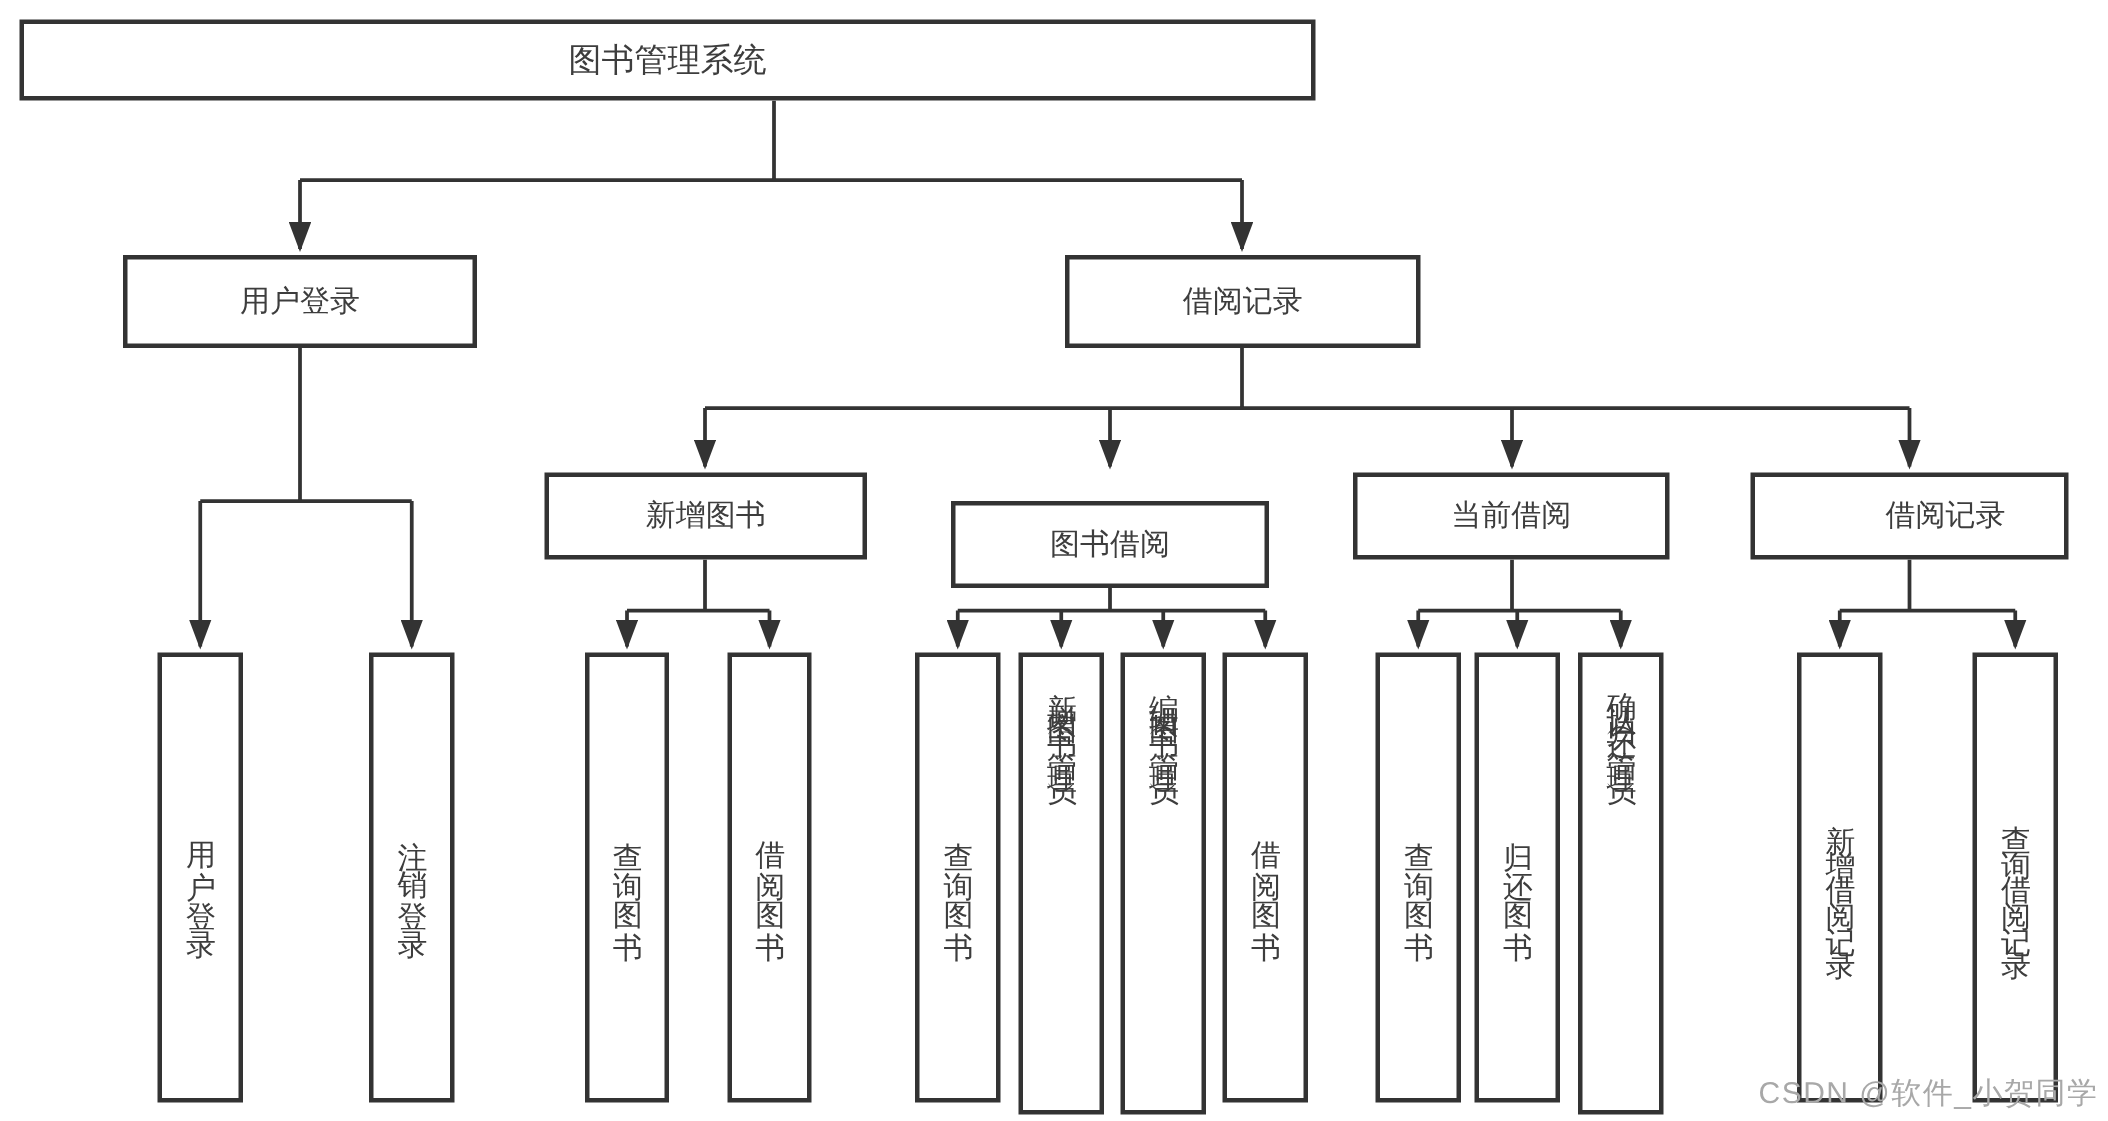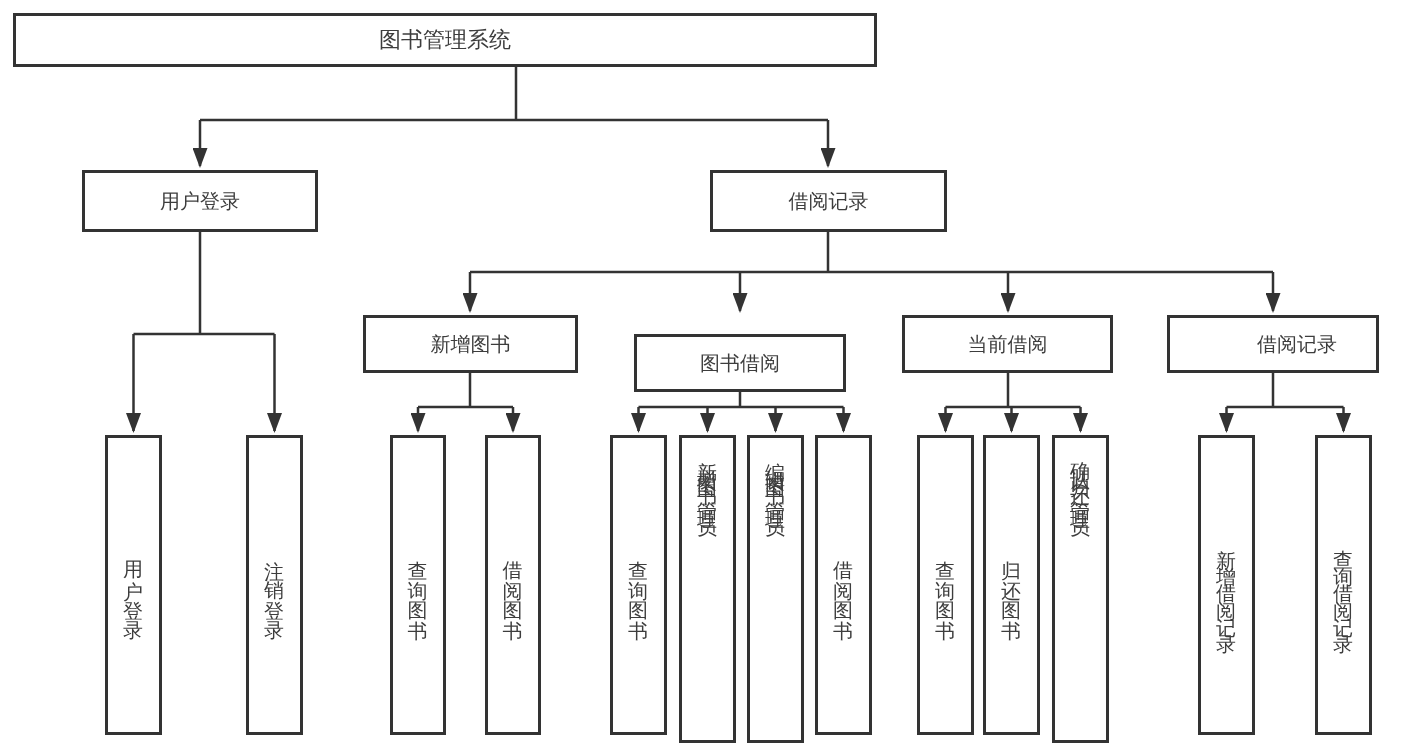--- a/index.html
+++ b/index.html
@@ -162,14 +162,15 @@
     <span>确认归还（管理员）</span>
   </div>
 
   <div class="node v long" style="left:1198px;top:435px;width:57px;height:300px;">
     <span>新增借阅记录</span>
   </div>
   <div class="node v long" style="left:1315px;top:435px;width:57px;height:300px;">
     <span>查询借阅记录</span>
   </div>
 
+  <div id="watermark">CSDN @软件_小贺同学</div>
 
 </div>
 
 </body></html>

